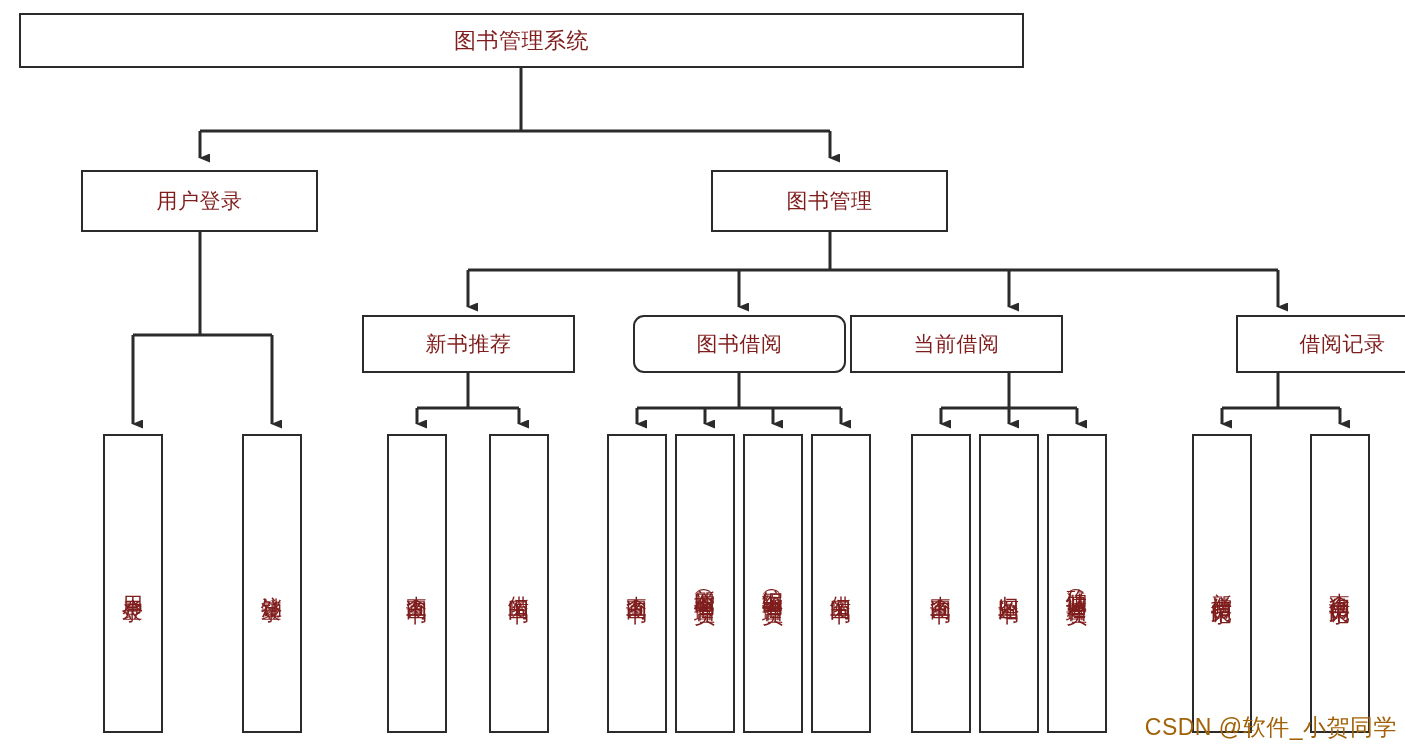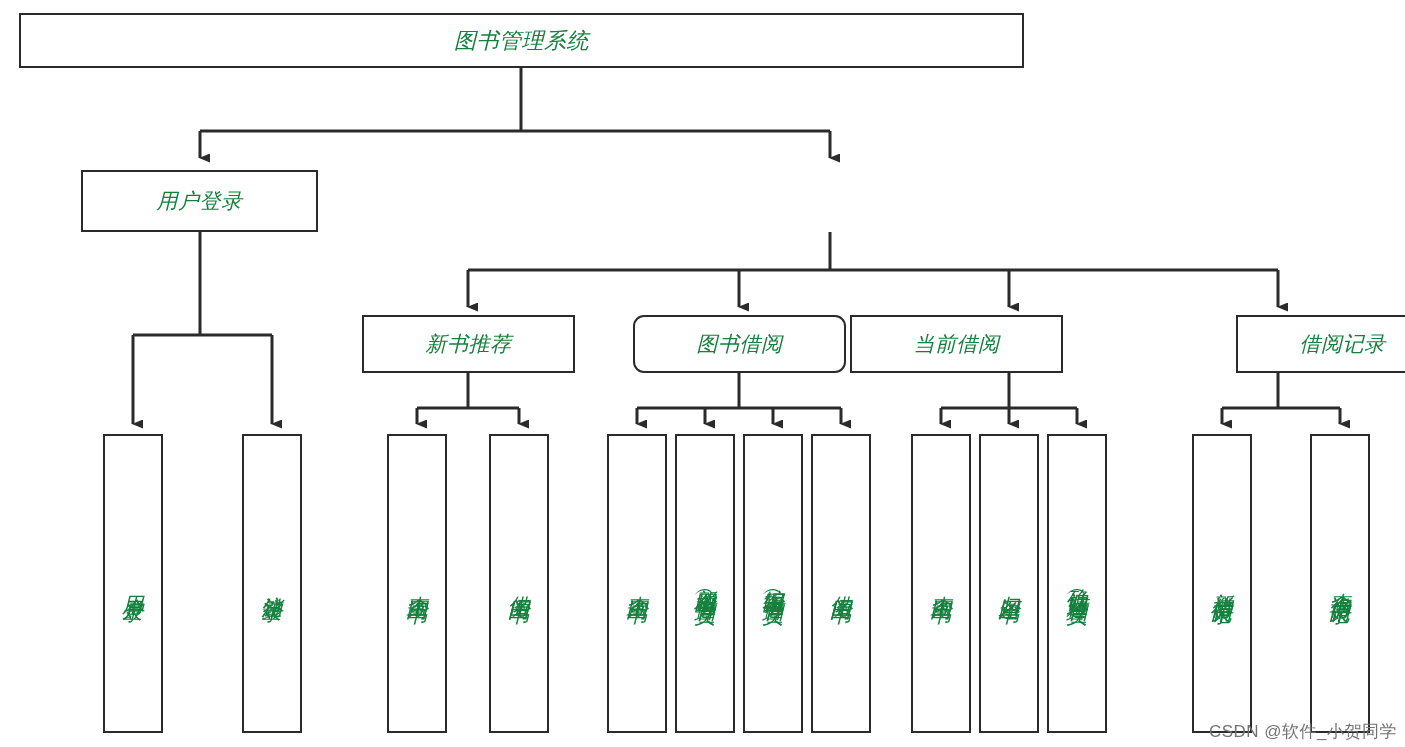--- a/index.html
+++ b/index.html
@@ -20,22 +20,21 @@
     pointer-events:none;
   }
   .node{
     position:absolute;
     box-sizing:border-box;
     background:#ffffff;
     border:2.5px solid #2b2b2b;
     display:flex;
     align-items:center;
     justify-content:center;
-    color:#15803d;
-    font-style:italic;
+    color:#7f1d1d;
   }
   .node .lbl{
     display:block;
     text-align:center;
     line-height:1.08;
     letter-spacing:0.5px;
     white-space:pre-line;
   }
   
   .node.horiz .lbl{
@@ -54,22 +53,22 @@
     writing-mode:vertical-rl;
     text-orientation:upright;
     font-size:21px;
     line-height:1.0;
     letter-spacing:2.5px;
     max-height:286px;
   }
   #watermark{
     position:absolute;
     right:8px;bottom:4px;
-    font-size:17px;
-    color:#737373;
+    font-size:23px;
+    color:#a16207;
     letter-spacing:0.5px;
     user-select:none;
     white-space:nowrap;
   }
 </style>
 </head>
 <body>
 
 <div id="diagram">
 
@@ -123,20 +122,23 @@
     </g>
   </svg>
 
   <div class="node root horiz" style="left:19px;top:13px;width:1005px;height:55px;">
     <span class="lbl">图书管理系统</span>
   </div>
 
   <div class="node horiz" style="left:81px;top:170px;width:237px;height:62px;">
     <span class="lbl">用户登录</span>
   </div>
+  <div class="node horiz" style="left:711px;top:170px;width:237px;height:62px;">
+    <span class="lbl">图书管理</span>
+  </div>
 
   <div class="node horiz" style="left:362px;top:315px;width:213px;height:58px;">
     <span class="lbl">新书推荐</span>
   </div>
   <div class="node horiz" style="left:633px;top:315px;width:213px;height:58px;border-radius:11px;">
     <span class="lbl">图书借阅</span>
   </div>
   <div class="node horiz" style="left:850px;top:315px;width:213px;height:58px;">
     <span class="lbl">当前借阅</span>
   </div>

